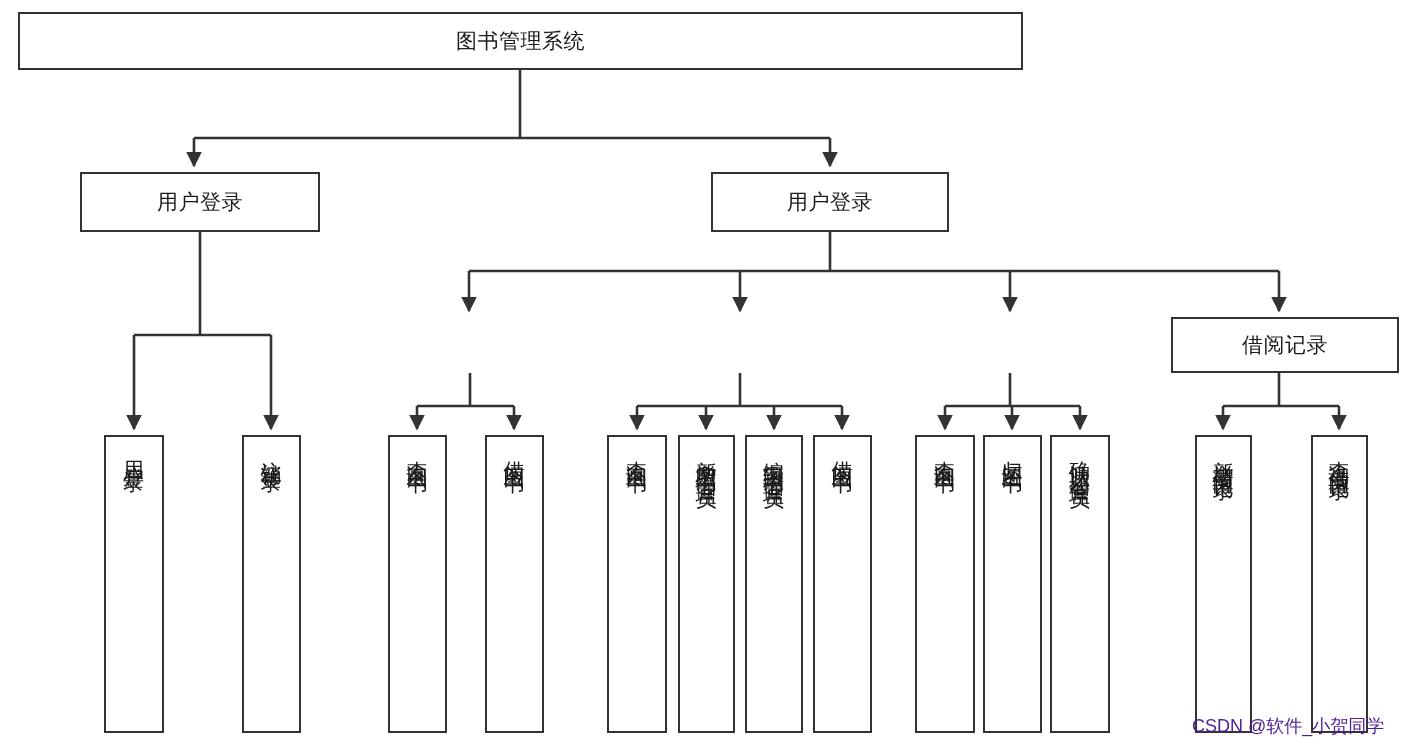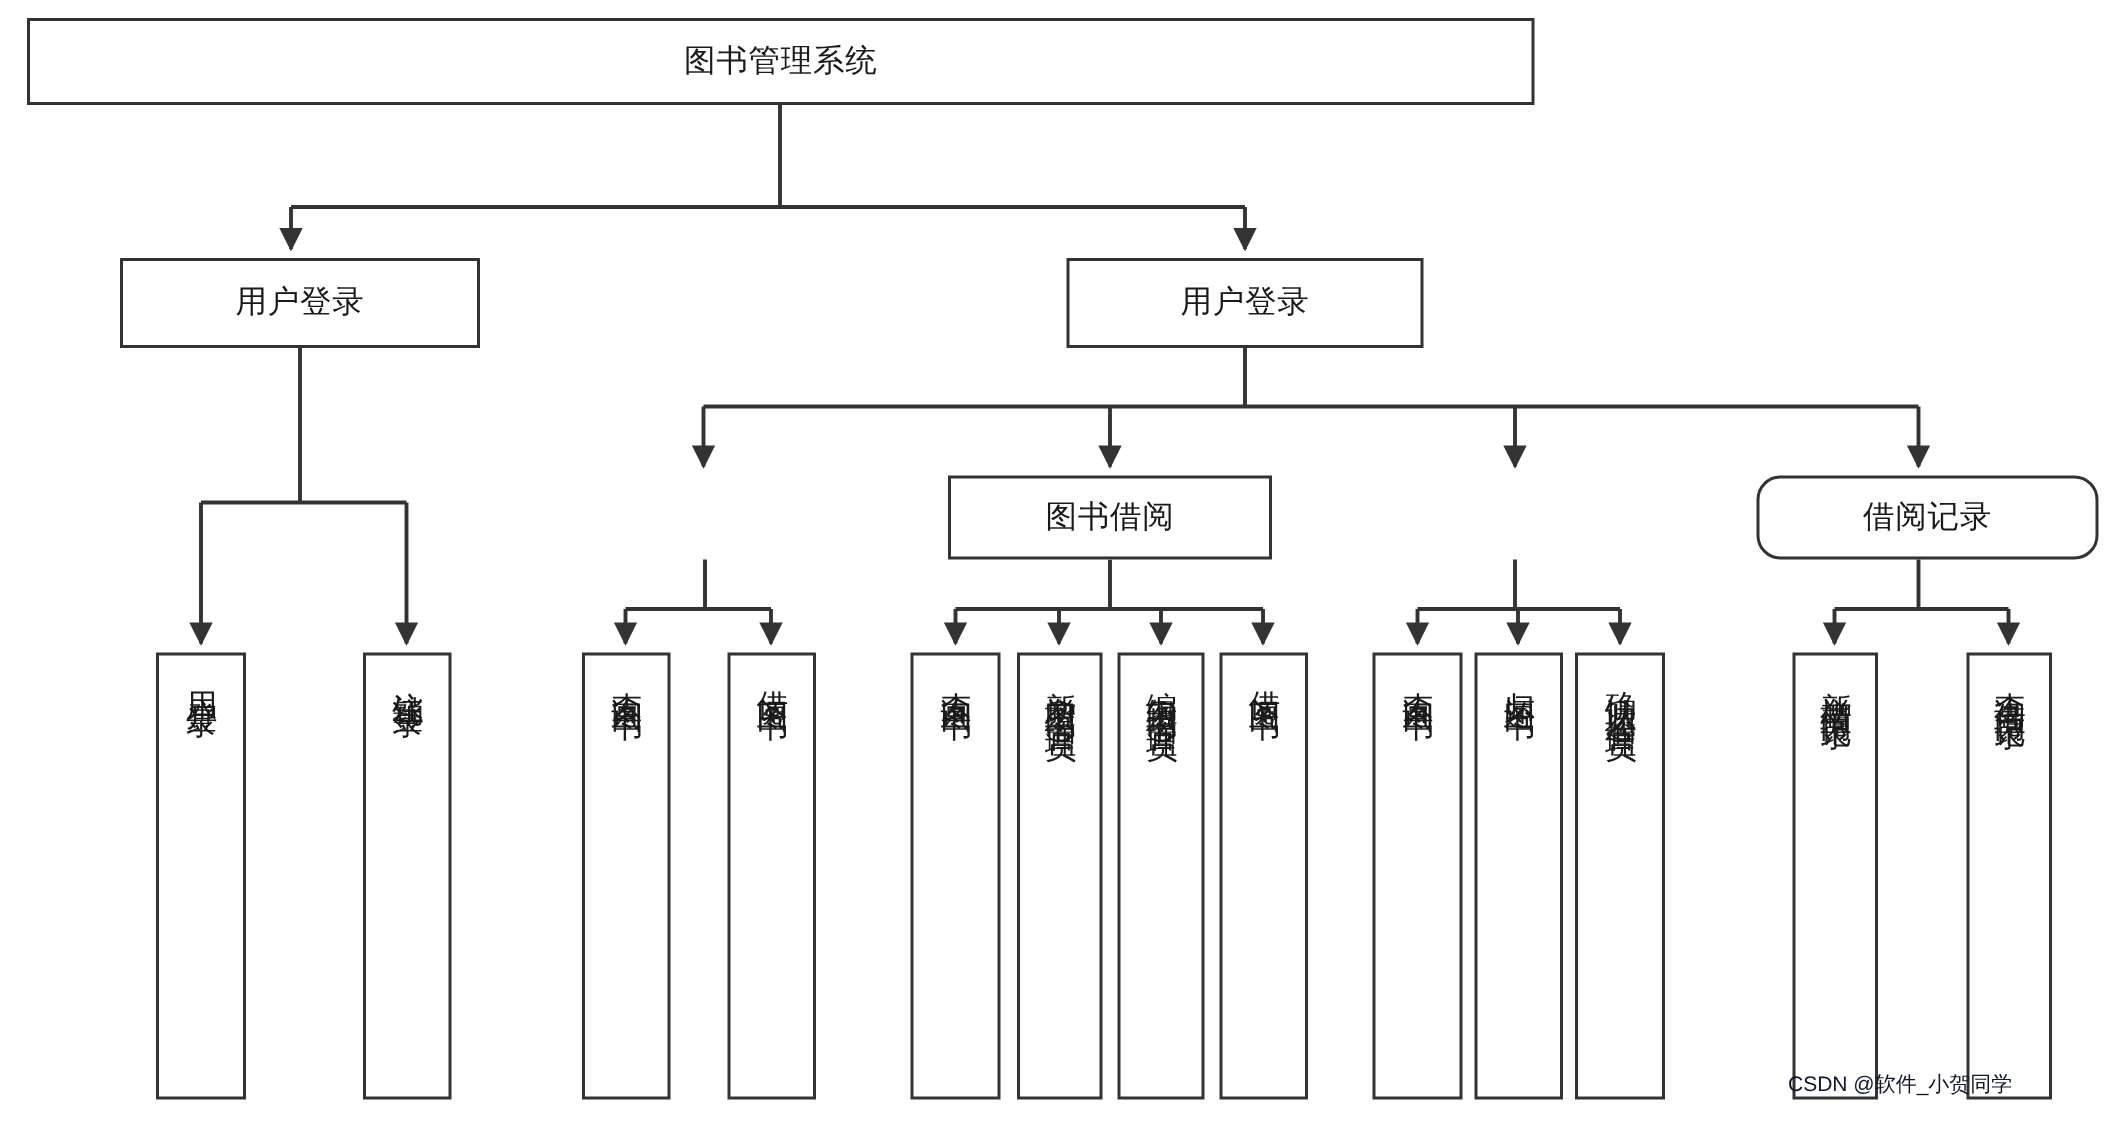--- a/index.html
+++ b/index.html
@@ -53,22 +53,22 @@
     text-orientation: upright;
     font-size: 21px;
     letter-spacing: 4px;
     line-height: 1;
     white-space: nowrap;
   }
   .watermark {
     position: absolute;
     left: 1192px;
     top: 714px;
-    font-size: 14px;
-    color: #0f172a;
+    font-size: 18px;
+    color: #4c1d95;
     white-space: nowrap;
     z-index: 3;
     font-family: "Liberation Sans", "DejaVu Sans", sans-serif;
   }
 </style>
 </head>
 <body>
 
 <div id="canvas">
 
@@ -126,24 +126,21 @@
     <span class="label">图书管理系统</span>
   </div>
 
   <div class="node horiz" style="left:80px; top:172px; width:240px; height:60px;">
     <span class="label">用户登录</span>
   </div>
   <div class="node horiz" style="left:711px; top:172px; width:238px; height:60px;">
     <span class="label">用户登录</span>
   </div>
 
-  <div class="node horiz" style="left:632px; top:317px; width:216px; height:56px;">
-    <span class="label">图书借阅</span>
-  </div>
-  <div class="node horiz" style="left:1171px; top:317px; width:228px; height:56px;border-radius:16px;">
+  <div class="node horiz" style="left:1171px; top:317px; width:228px; height:56px;">
     <span class="label">借阅记录</span>
   </div>
 
   <div class="node vert" style="left:104px; top:435px; width:60px; height:298px;">
     <span class="label">用户登录</span>
   </div>
   <div class="node vert" style="left:242px; top:435px; width:59px; height:298px;">
     <span class="label">注销登录</span>
   </div>
   <div class="node vert" style="left:388px; top:435px; width:59px; height:298px;">

